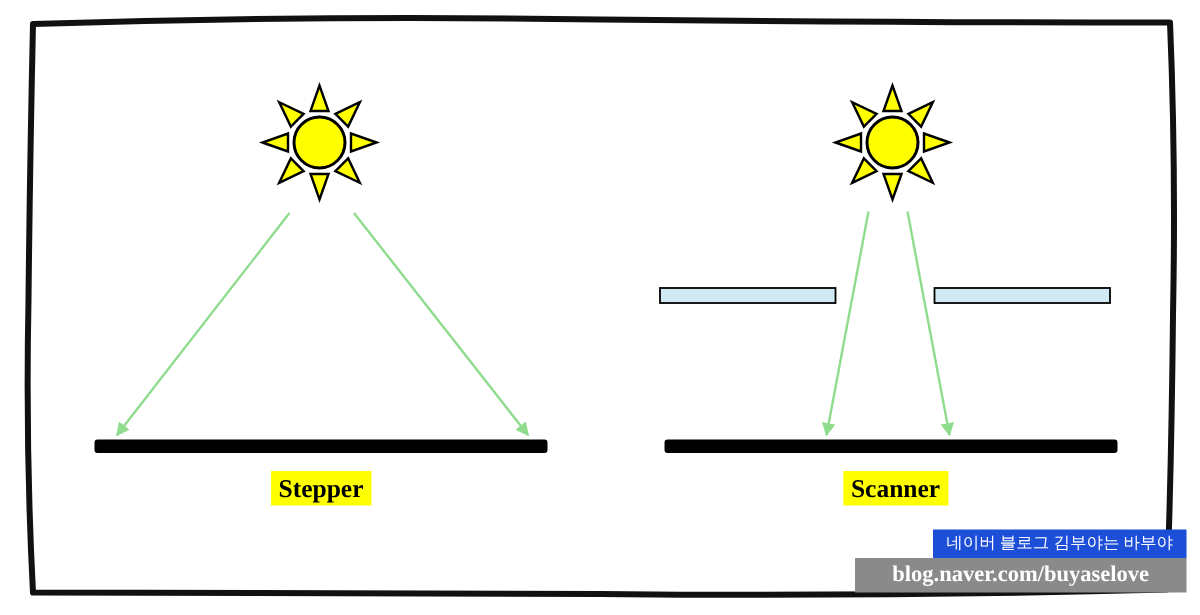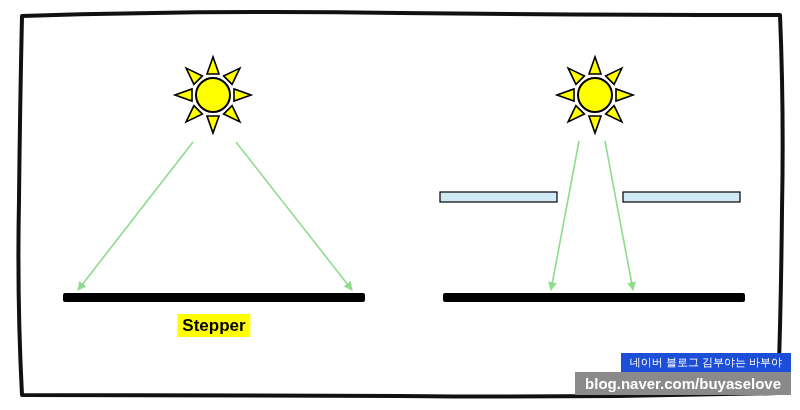--- a/index.html
+++ b/index.html
@@ -1,21 +1,21 @@
 <!DOCTYPE html>
 <html><head>
 <meta charset="utf-8">
 <style>
   html,body{margin:0;padding:0;background:#e9e9e9;}
   .canvas{
     position:relative;
     width:800px;height:410px;
     background:#ffffff;
     overflow:hidden;
-    font-family:Liberation Sans, sans-serif;
+    font-family:Liberation Serif, serif;
   }
   .diagram-svg{position:absolute;left:0;top:0;}
   .section-label{
     position:absolute;
     transform:translateX(-50%);
     background:#ffff00;
     color:#000;
     font-weight:bold;
     font-size:17px;
     line-height:1.25;
@@ -39,21 +39,21 @@
     line-height:1.3;
     padding:2px 9px;
     white-space:nowrap;
   }
   .wm-line2{
     background:#8a8a8a;
     color:#ffffff;
     font-size:15px;
     font-weight:bold;
     line-height:1.3;
-    padding:2px 10px;
+    padding:2px 25px;
     white-space:nowrap;
   }
 </style>
 </head>
 <body>
 
 <div class="canvas">
 
   <svg class="diagram-svg" width="800" height="410" viewBox="0 0 800 410">
     <defs>
@@ -91,19 +91,20 @@
     <line x1="605" y1="141" x2="633" y2="290" stroke="#8fdc8f" stroke-width="1.6" marker-end="url(#arrowhead)"></line>
 
     <rect x="440" y="192" width="117" height="10" fill="#cfe9f5" stroke="#000" stroke-width="1.2"></rect>
     <rect x="623" y="192" width="117" height="10" fill="#cfe9f5" stroke="#000" stroke-width="1.2"></rect>
 
     <rect x="63" y="293" width="302" height="9" fill="#000000" rx="2"></rect>
     <rect x="443" y="293" width="302" height="9" fill="#000000" rx="2"></rect>
   </svg>
 
   <div class="section-label label-stepper">Stepper</div>
+  <div class="section-label label-scanner">Scanner</div>
 
   <div class="watermark">
     <div class="wm-line1">네이버 블로그 김부야는 바부야</div>
     <div class="wm-line2">blog.naver.com/buyaselove</div>
   </div>
 
 </div>
 
 </body></html>

